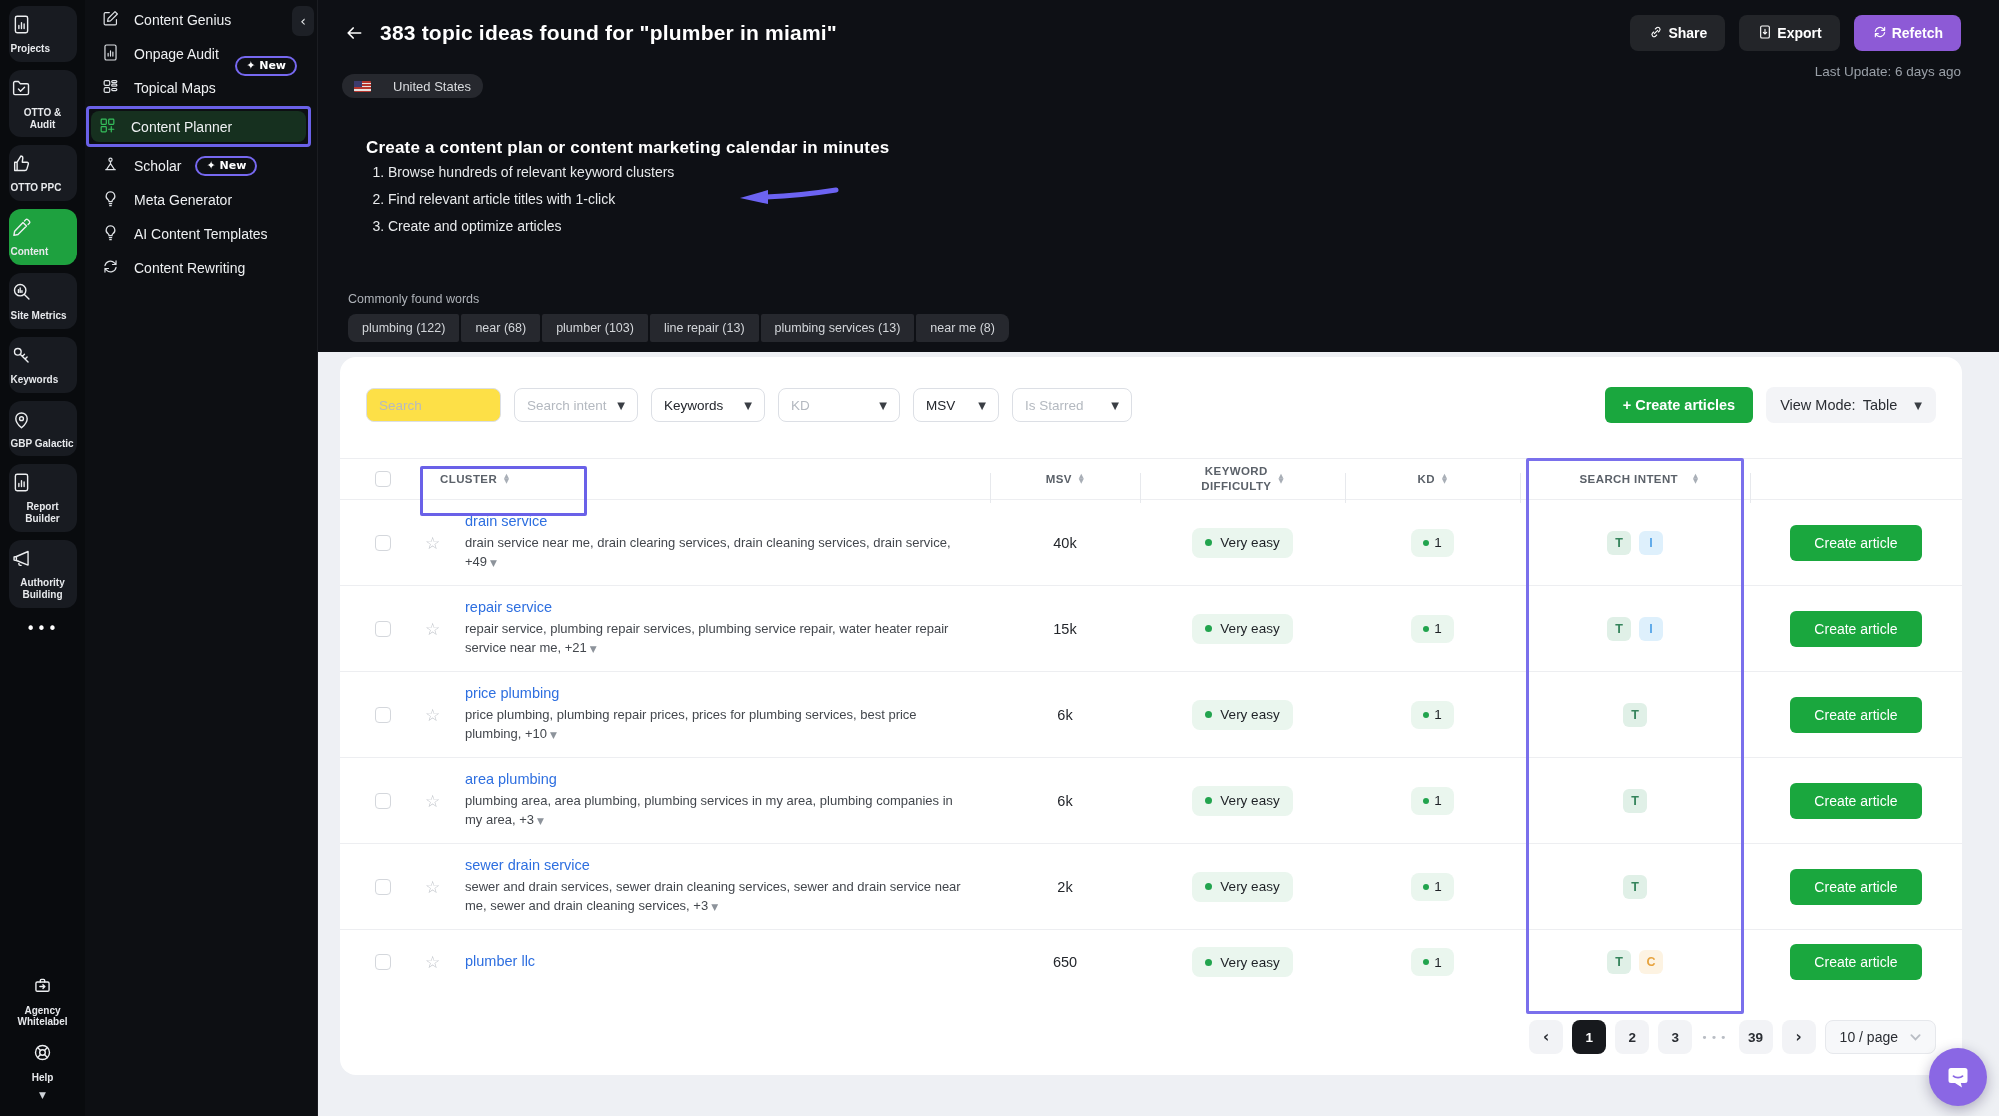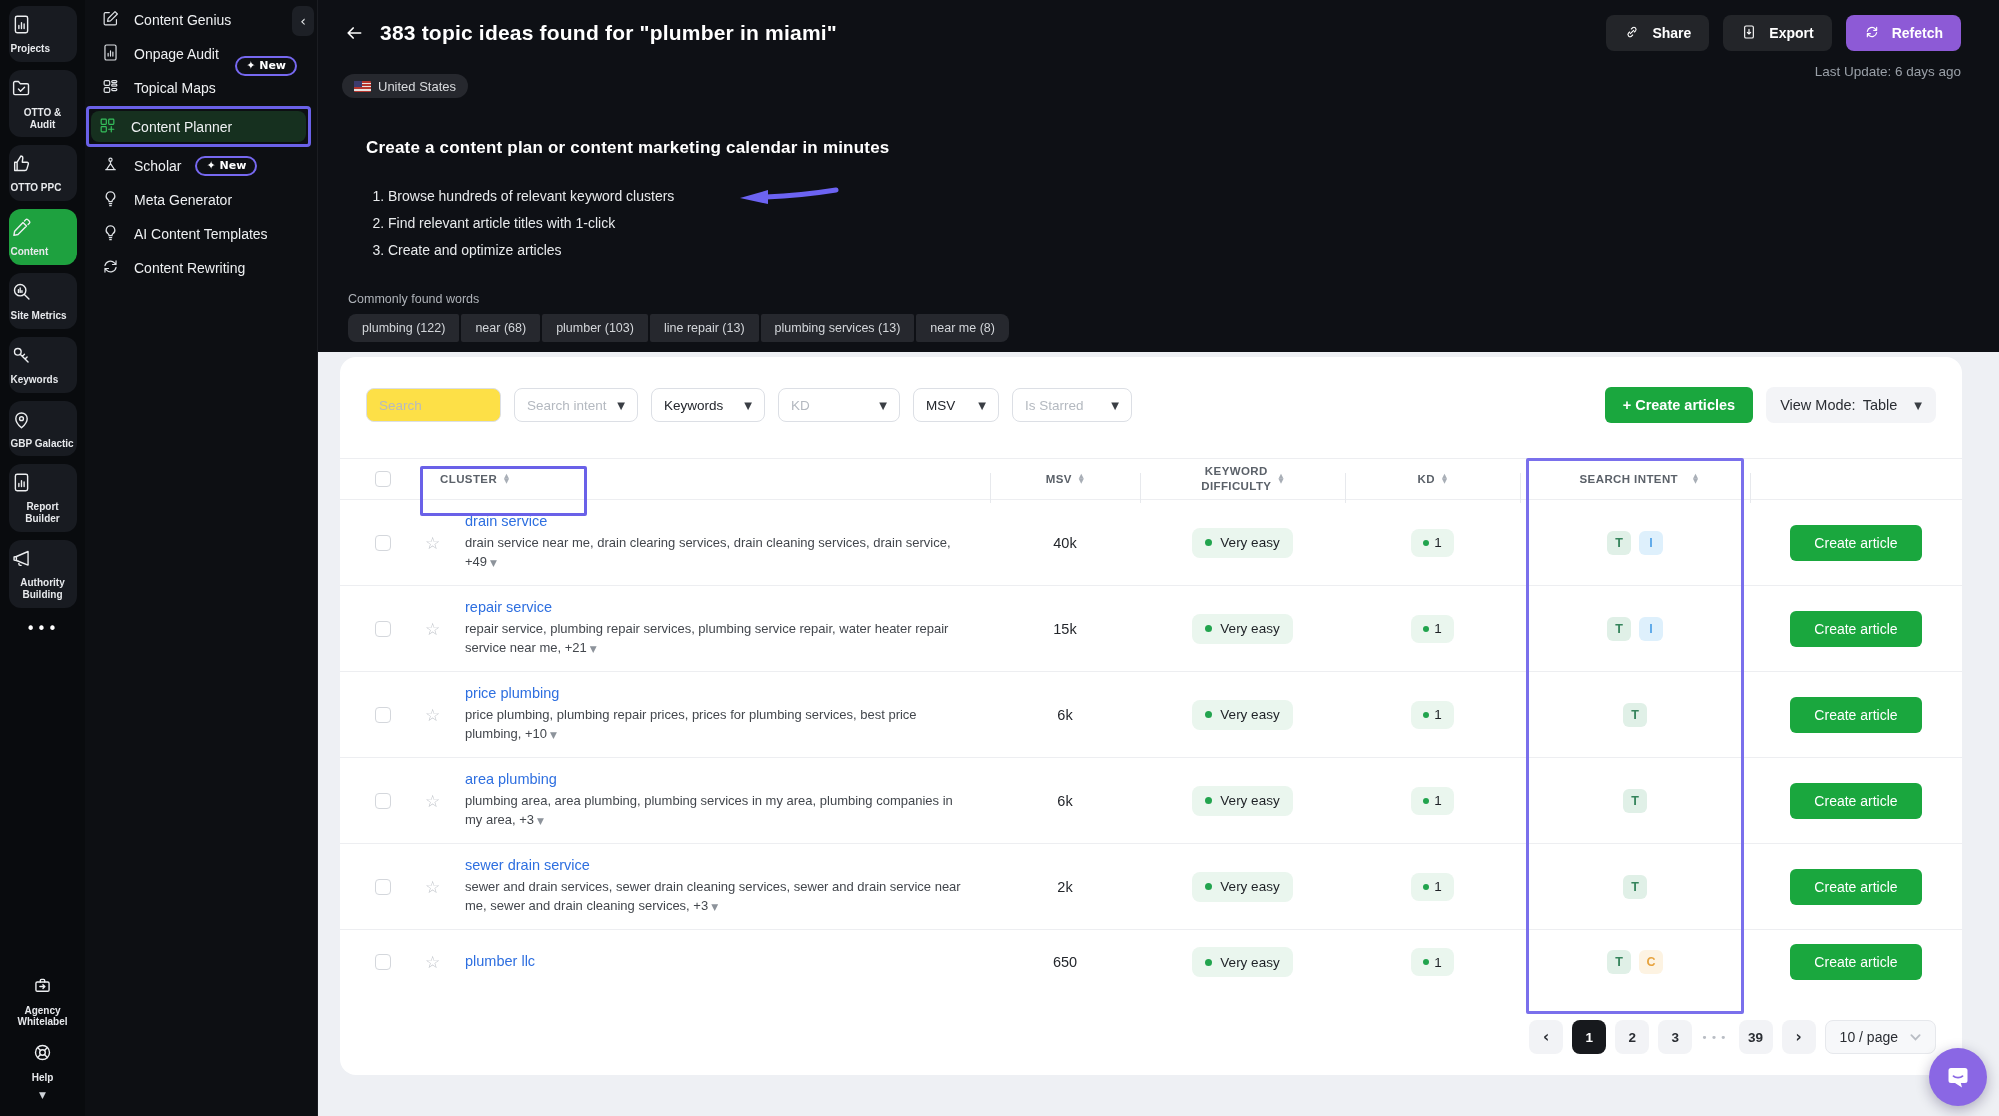--- a/index.html
+++ b/index.html
@@ -33,32 +33,32 @@
 
   
   .main{position:absolute;left:318px;top:0;right:0;height:100%;background:#eef0f4}
   .dark-top{position:absolute;top:0;left:0;right:0;height:352px;background:#0e1015}
 
   .page-head{position:absolute;top:15px;left:24px;right:38px;display:flex;align-items:center;gap:14px}
   .back-btn{width:24px;height:24px;display:flex;align-items:center;justify-content:center;cursor:pointer}
   .back-btn svg{width:20px;height:20px;stroke:#fff;fill:none;stroke-width:2;stroke-linecap:round;stroke-linejoin:round}
   .page-title{color:#fff;font-size:21px;font-weight:700;letter-spacing:.2px}
   .head-spacer{flex:1}
-  .btn{height:36px;border-radius:8px;display:flex;align-items:center;gap:12px;padding:0 18px;font-size:14px;font-weight:600;color:#fff;cursor:pointer}
+  .btn{height:36px;border-radius:8px;display:flex;align-items:center;gap:4px;padding:0 18px;font-size:14px;font-weight:600;color:#fff;cursor:pointer}
   .btn svg{width:16px;height:16px;stroke:#fff;fill:none;stroke-width:1.7;stroke-linecap:round;stroke-linejoin:round}
   .btn-dark{background:#232529}
   .btn-purple{background:#8d5ad6}
-  .country-pill{position:absolute;top:74px;left:24px;height:24px;background:#26282e;border-radius:13px;display:flex;align-items:center;gap:7px;padding:0 12px;color:#d9dbde;font-size:13px;cursor:default}
+  .country-pill{position:absolute;top:74px;left:24px;height:24px;background:#26282e;border-radius:13px;display:flex;align-items:center;gap:22px;padding:0 12px;color:#d9dbde;font-size:13px;cursor:default}
   .flag{width:17px;height:11px;position:relative;background:repeating-linear-gradient(180deg,#b5362f 0 1.6px,#e9e3e0 1.6px 3.2px);border-radius:1px;flex:none}
   .flag::after{content:"";position:absolute;left:0;top:0;width:7.5px;height:6px;background:#3c3b6e}
   .last-update{position:absolute;top:64px;right:38px;color:#9aa0a8;font-size:13.5px}
 
   .intro{position:absolute;top:138px;left:48px;color:#fff}
   .intro h2{font-size:17px;font-weight:700;letter-spacing:.2px}
-  .intro ol{margin-top:25px;padding-left:22px}
+  .intro ol{margin-top:1px;padding-left:22px}
   .intro li{font-size:14px;color:#e8eaec;line-height:27px}
   .anno-arrow{position:absolute;top:183px;left:418px;width:104px;height:24px;pointer-events:none}
 
   .cw-label{position:absolute;top:292px;left:30px;color:#aeb2b8;font-size:12.5px}
   .chips{position:absolute;top:314px;left:30px;display:flex;gap:2px}
   .chip{background:#26282e;color:#d3d6da;font-size:12.5px;height:28px;padding:0 14px;display:flex;align-items:center;border-radius:2px;cursor:pointer;white-space:nowrap}
   .chip:first-child{border-radius:8px 2px 2px 8px}
   .chip:last-child{border-radius:2px 8px 8px 2px}
 
   

